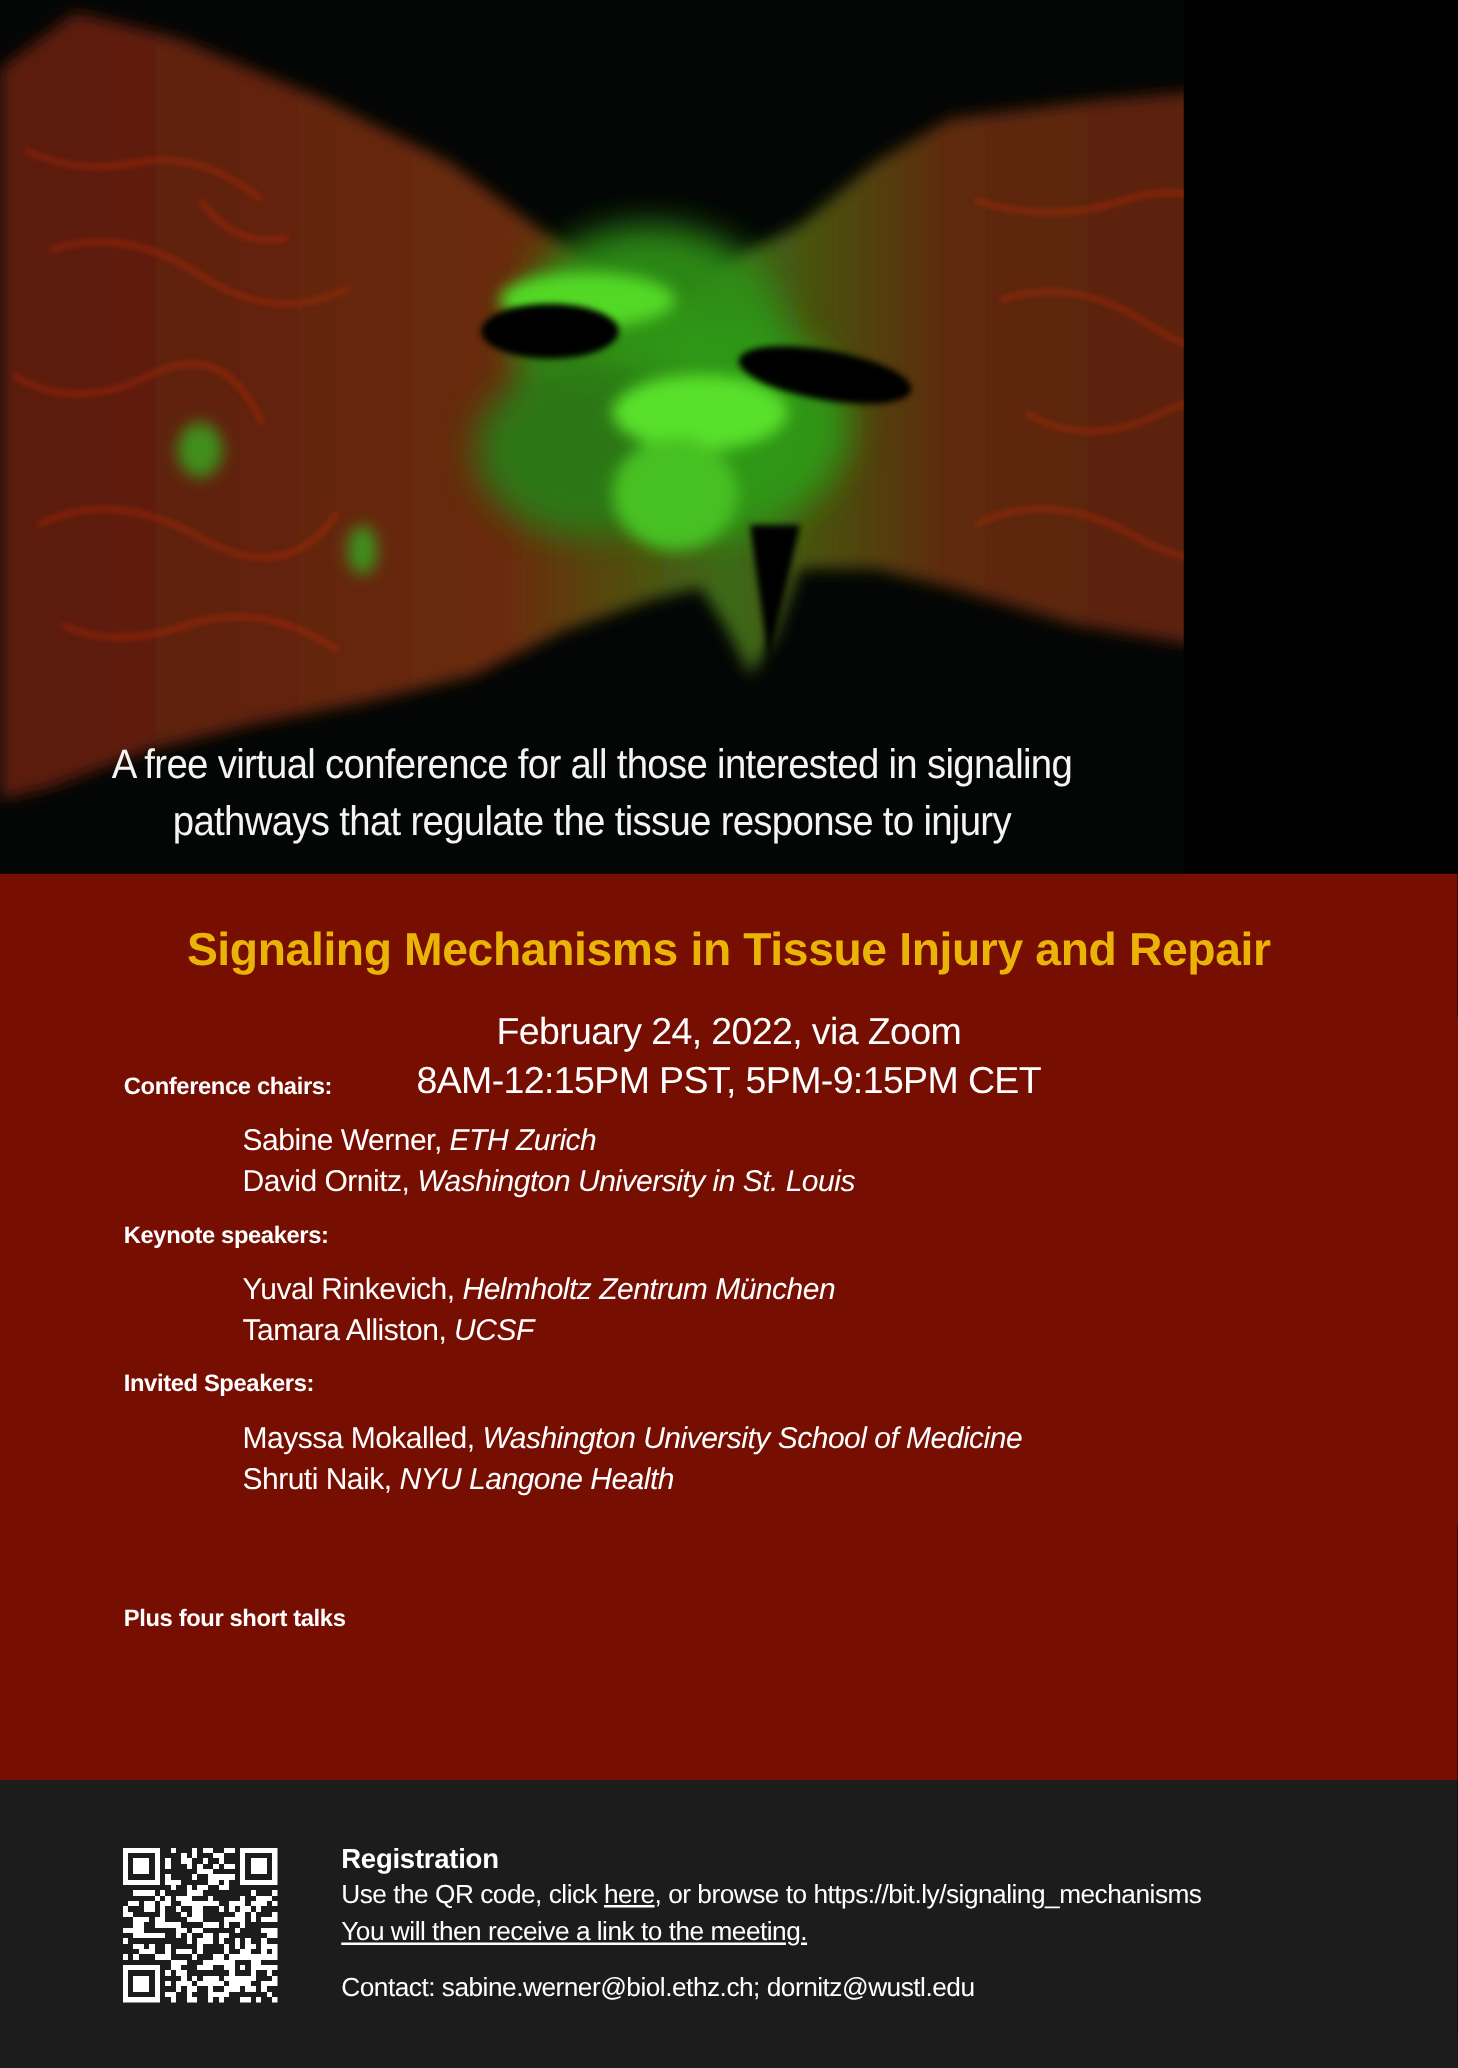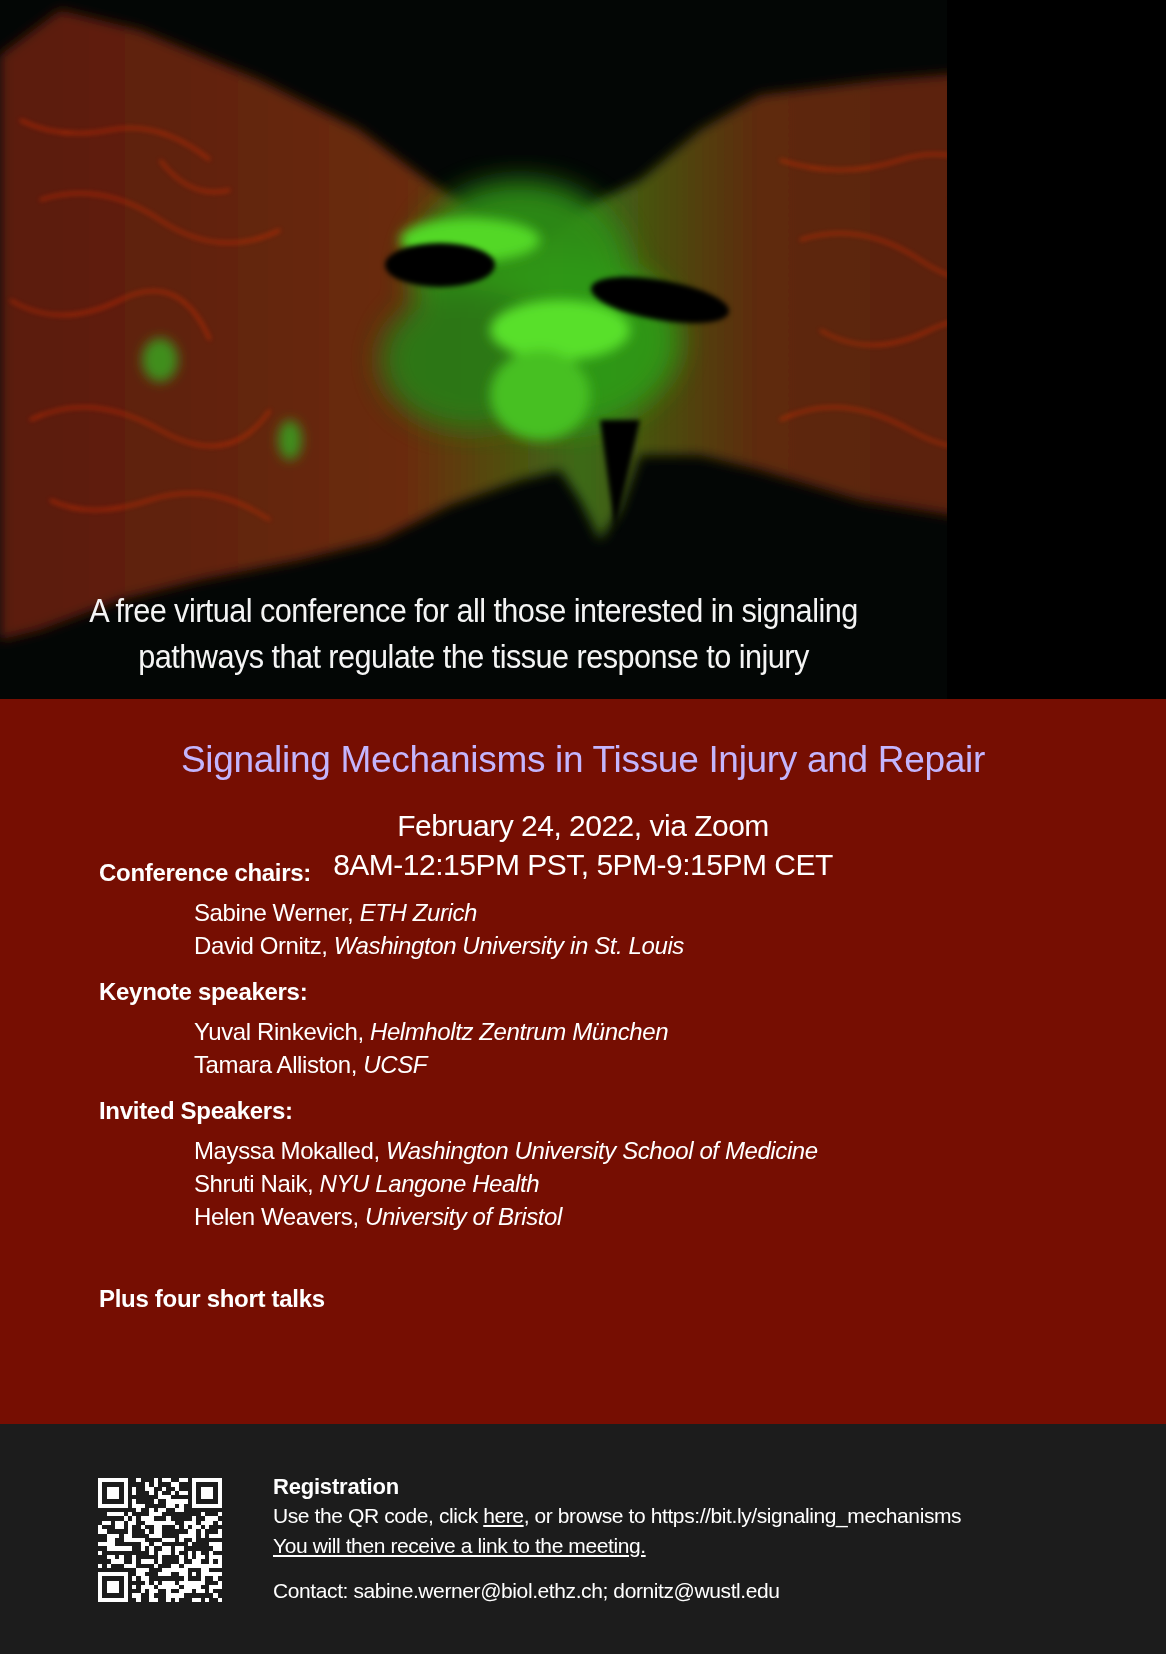--- a/index.html
+++ b/index.html
@@ -19,32 +19,32 @@
     text-align: center; font-size: 33px; line-height: 46px;
     font-weight: 300; letter-spacing: -0.6px; color: #f4f4f4;
     transform: scaleX(0.93); transform-origin: center;
   }
   .main {
     position: absolute; left: 0; top: 699px; width: 1166px; height: 725px;
     background: #760e02;
   }
   .title {
     position: absolute; left: 0; right: 0; top: 40px;
-    text-align: center; font-size: 37px; font-weight: normal;
-    letter-spacing: -0.3px; color: #c4b5fd;
+    text-align: center; font-size: 37px; font-weight: bold;
+    letter-spacing: -0.3px; color: #eab308;
   }
   .date-line {
     position: absolute; left: 0; right: 0;
     text-align: center; font-size: 30px; font-weight: normal;
     letter-spacing: -0.5px; color: #fff;
   }
   .date-line.l1 { top: 110px; }
   .date-line.l2 { top: 149px; }
   .sec-h {
-    position: absolute; left: 99px; font-size: 24px; font-weight: bold;
+    position: absolute; left: 99px; font-size: 19px; font-weight: bold;
     letter-spacing: -0.3px; color: #fff;
   }
   .item {
     position: absolute; left: 194px; font-size: 24px; letter-spacing: -0.4px;
     color: #fff; white-space: nowrap;
   }
   .item .aff { font-style: italic; }
   .footer {
     position: absolute; left: 0; top: 1424px; width: 1166px; height: 230px;
     background: #1c1c1c;
@@ -156,24 +156,20 @@
   </div>
 
   <div class="sec-h" style="top:398px;">Invited Speakers:</div>
   <div class="item" style="top:471px;">
     <span>Shruti Naik,</span>
     <span class="aff">NYU Langone Health</span>
   </div>
   <div class="item" style="top:438px;">
     <span>Mayssa Mokalled,</span>
     <span class="aff">Washington University School of Medicine</span>
-  </div>
-  <div class="item" style="top:504px;">
-    <span>Helen Weavers,</span>
-    <span class="aff">University of Bristol</span>
   </div>
 
   <div class="sec-h" style="top:586px;">Plus four short talks</div>
 </div>
 
 <div class="footer">
   <div class="qr">
     <svg id="qr-svg" viewBox="0 0 29 29" shape-rendering="crispEdges">
         <rect x="9" y="0" width="1" height="1" fill="#fff"></rect>
         <rect x="13" y="0" width="1" height="1" fill="#fff"></rect>

